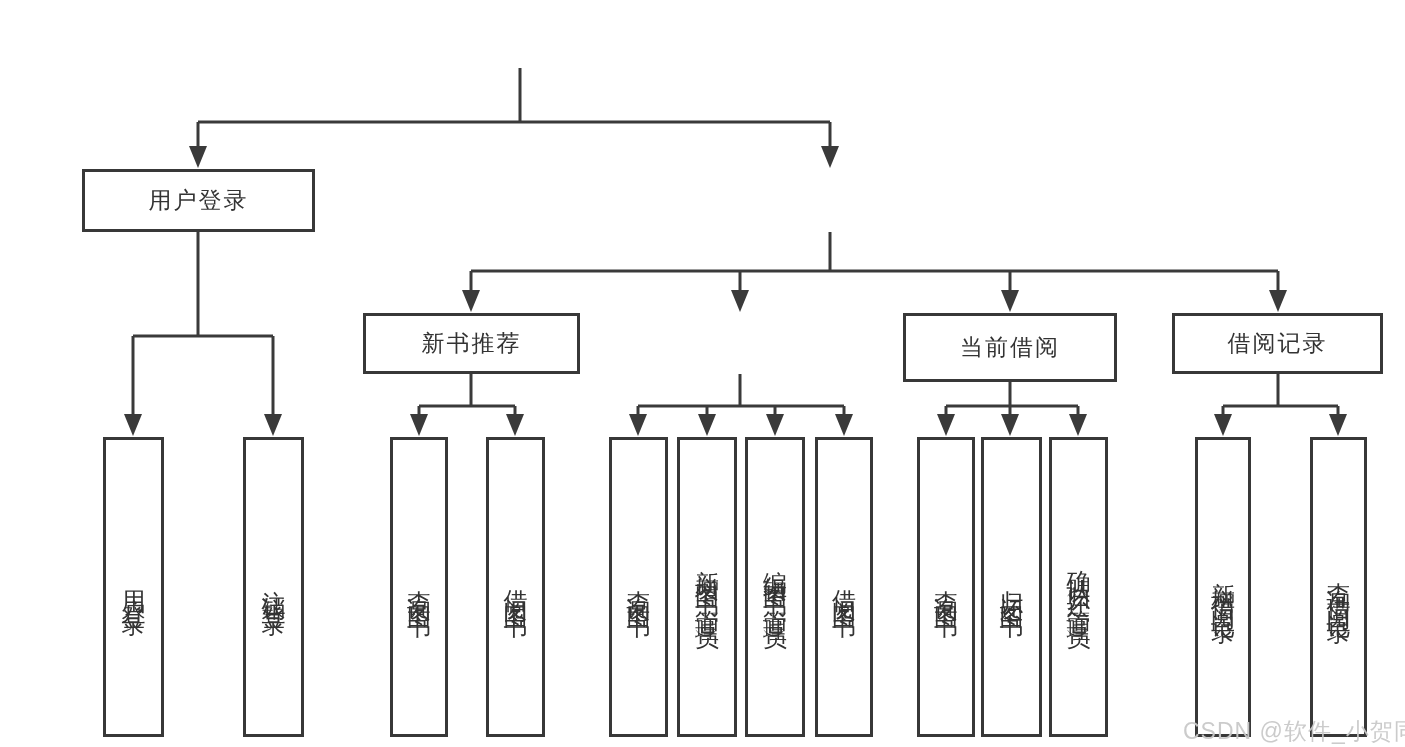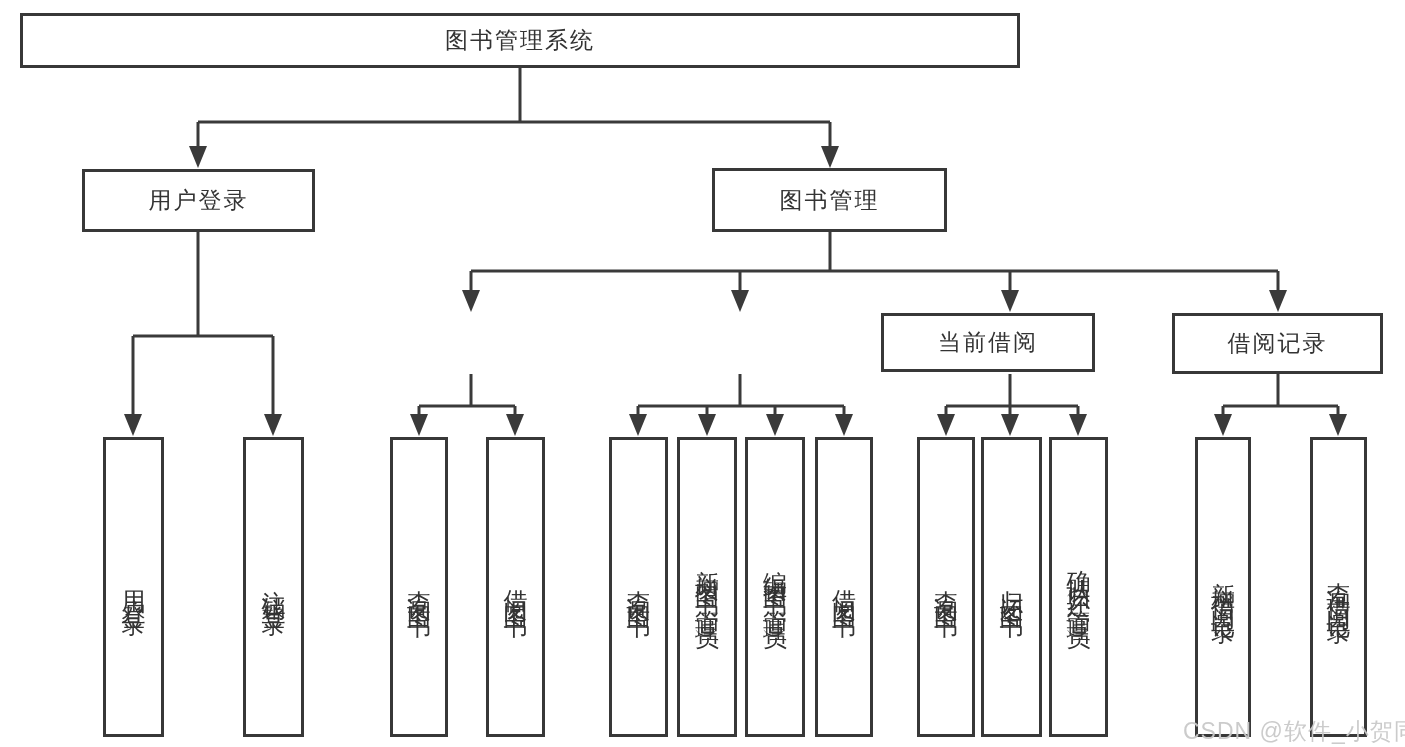--- a/index.html
+++ b/index.html
@@ -93,32 +93,29 @@
 
     <g>
       <path d="M1278 374 V406 M1223 406 H1338"></path>
       <line x1="1223" y1="406" x2="1223" y2="418"></line>
       <polygon points="1214,414 1232,414 1223,436"></polygon>
       <line x1="1338" y1="406" x2="1338" y2="418"></line>
       <polygon points="1329,414 1347,414 1338,436"></polygon>
     </g>
   </svg>
 
-  <div class="box" style="left:20px; top:13px; width:1000px; height:55px;">
-    <span class="hlabel">图书管理系统</span>
-  </div>
 
   <div class="box" style="left:82px; top:169px; width:233px; height:63px;">
     <span class="hlabel">用户登录</span>
   </div>
-  <div class="box" style="left:712px; top:168px; width:235px; height:64px;">
-    <span class="hlabel">图书管理</span>
+
+  <div class="box" style="left:363px; top:313px; width:217px; height:61px;">
+    <span class="hlabel">新书推荐</span>
   </div>
-
-  <div class="box" style="left:881px; top:313px; width:214px; height:59px;">
+  <div class="box" style="left:903px; top:313px; width:214px; height:69px;">
     <span class="hlabel">当前借阅</span>
   </div>
   <div class="box" style="left:1172px; top:313px; width:211px; height:61px;">
     <span class="hlabel">借阅记录</span>
   </div>
 
   <div class="box leaf" style="left:103px; width:61px;">
     <span class="vtext">用户登录</span>
   </div>
   <div class="box leaf" style="left:243px; width:61px;">

